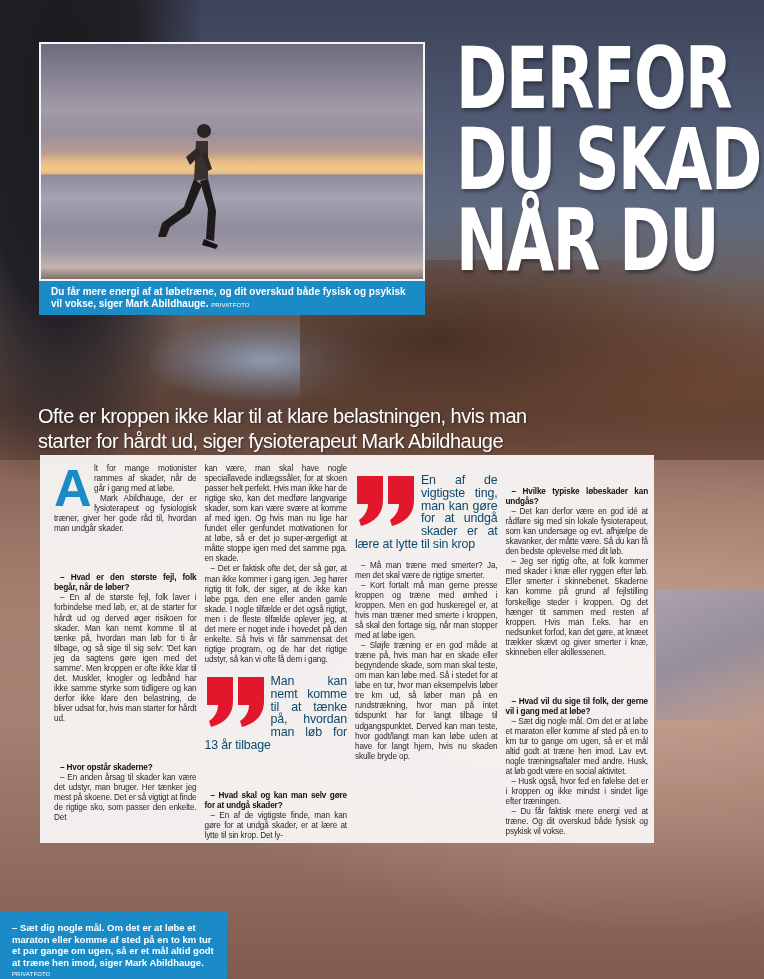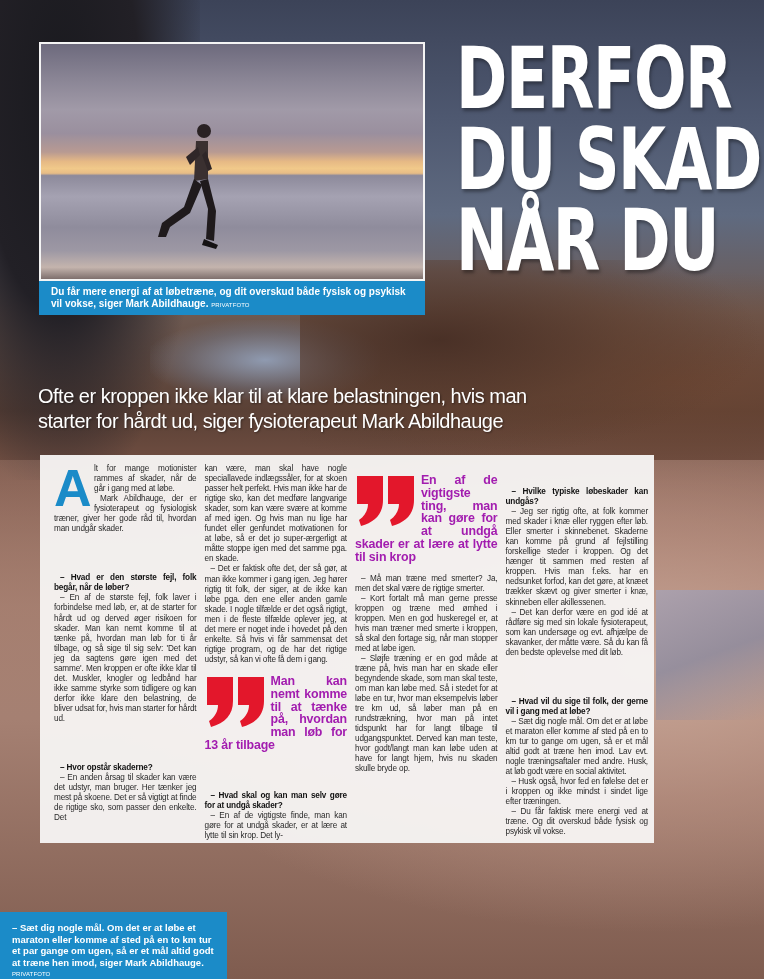--- a/index.html
+++ b/index.html
@@ -61,21 +61,21 @@
     position: absolute; left: 456px; top: 38px; width: 320px;
     color: #fff; font-family: "DejaVu Sans", sans-serif; font-weight: bold;
     font-size: 86px; line-height: 81px; letter-spacing: -2px;
     transform: scaleX(0.72); transform-origin: left top;
     white-space: nowrap;
     text-shadow: 2px 3px 4px rgba(0,0,0,0.35);
   }
   .headline div { width: 600px; }
 
   .subhead {
-    position: absolute; left: 38px; top: 384px; width: 540px;
+    position: absolute; left: 38px; top: 404px; width: 540px;
     color: #fff; font-size: 20px; line-height: 25px; letter-spacing: -0.5px;
     text-shadow: 1px 1px 2px rgba(0,0,0,0.4);
   }
 
   
   .article {
     position: absolute; left: 40px; top: 455px; width: 614px; height: 388px;
     background: rgba(246,244,242,0.96);
     padding: 9px 6px 0 14px;
     display: flex; gap: 8px;
@@ -85,22 +85,22 @@
     text-align: justify; letter-spacing: -0.15px;
   }
   .col p { text-indent: 6px; }
   .col p.noindent { text-indent: 0; }
   .col .q { font-weight: bold; text-indent: 6px; color: #111; margin-top: 39px; }
   .dropcap {
     float: left; width: 36px; height: 40px; margin: 2px 4px 0 0;
     color: #1b8bc8; font-weight: bold; font-size: 52px; line-height: 44px;
   }
   .pull {
-    margin: 10px 0 10px 0; position: relative; color: #a21caf;
-    font-weight: bold; font-size: 12.4px; line-height: 12.8px;
+    margin: 10px 0 10px 0; position: relative; color: #0c4a6e;
+    font-weight: normal; font-size: 12.4px; line-height: 12.8px;
   }
   .pull .qmark {
     float: left; width: 62px; height: 52px; margin-right: 4px; position: relative;
   }
   .pull .qmark svg { position: absolute; left: 0; top: 0; }
 
   .bottom-caption {
     position: absolute; left: 0; top: 912px; width: 227px; height: 67px;
     background: #1b8bc8;
     color: #fff; font-weight: bold; font-size: 9.5px; line-height: 11.5px;
@@ -181,22 +181,22 @@
       </span>
       <span>En af de vigtigste ting, man kan gøre for at undgå skader er at lære at lytte til sin krop</span>
     </div>
     <p>– Må man træne med smerter? Ja, men det skal være de rigtige smerter.</p>
     <p>– Kort fortalt må man gerne presse kroppen og træne med ømhed i kroppen. Men en god huskeregel er, at hvis man træner med smerte i kroppen, så skal den fortage sig, når man stopper med at løbe igen.</p>
     <p>– Sløjfe træning er en god måde at træne på, hvis man har en skade eller begyndende skade, som man skal teste, om man kan løbe med. Så i stedet for at løbe en tur, hvor man eksempelvis løber tre km ud, så løber man på en rundstrækning, hvor man på intet tidspunkt har for langt tilbage til udgangspunktet. Derved kan man teste, hvor godt/langt man kan løbe uden at have for langt hjem, hvis nu skaden skulle bryde op.</p>
   </div>
 
   <div class="col">
     <p class="q" style="margin-top:23px">– Hvilke typiske løbeskader kan undgås?</p>
+    <p>– Det kan derfor være en god idé at rådføre sig med sin lokale fysioterapeut, som kan undersøge og evt. afhjælpe de skavanker, der måtte være. Så du kan få den bedste oplevelse med dit løb.</p>
     <p>– Jeg ser rigtig ofte, at folk kommer med skader i knæ eller ryggen efter løb. Eller smerter i skinnebenet. Skaderne kan komme på grund af fejlstilling forskellige steder i kroppen. Og det hænger tit sammen med resten af kroppen. Hvis man f.eks. har en nedsunket forfod, kan det gøre, at knæet trækker skævt og giver smerter i knæ, skinneben eller akillessenen.</p>
-    <p>– Det kan derfor være en god idé at rådføre sig med sin lokale fysioterapeut, som kan undersøge og evt. afhjælpe de skavanker, der måtte være. Så du kan få den bedste oplevelse med dit løb.</p>
     <p class="q">– Hvad vil du sige til folk, der gerne vil i gang med at løbe?</p>
     <p>– Sæt dig nogle mål. Om det er at løbe et maraton eller komme af sted på en to km tur to gange om ugen, så er et mål altid godt at træne hen imod. Lav evt. nogle træningsaftaler med andre. Husk, at løb godt være en social aktivitet.</p>
     <p>– Husk også, hvor fed en følelse det er i kroppen og ikke mindst i sindet lige efter træningen.</p>
     <p>– Du får faktisk mere energi ved at træne. Og dit overskud både fysisk og psykisk vil vokse.</p>
   </div>
 </div>
 
 <div class="bottom-caption">
   <span>– Sæt dig nogle mål. Om det er at løbe et maraton eller komme af sted på en to km tur et par gange om ugen, så er et mål altid godt at træne hen imod, siger Mark Abildhauge.</span>
   <span class="credit">PRIVATFOTO</span>

